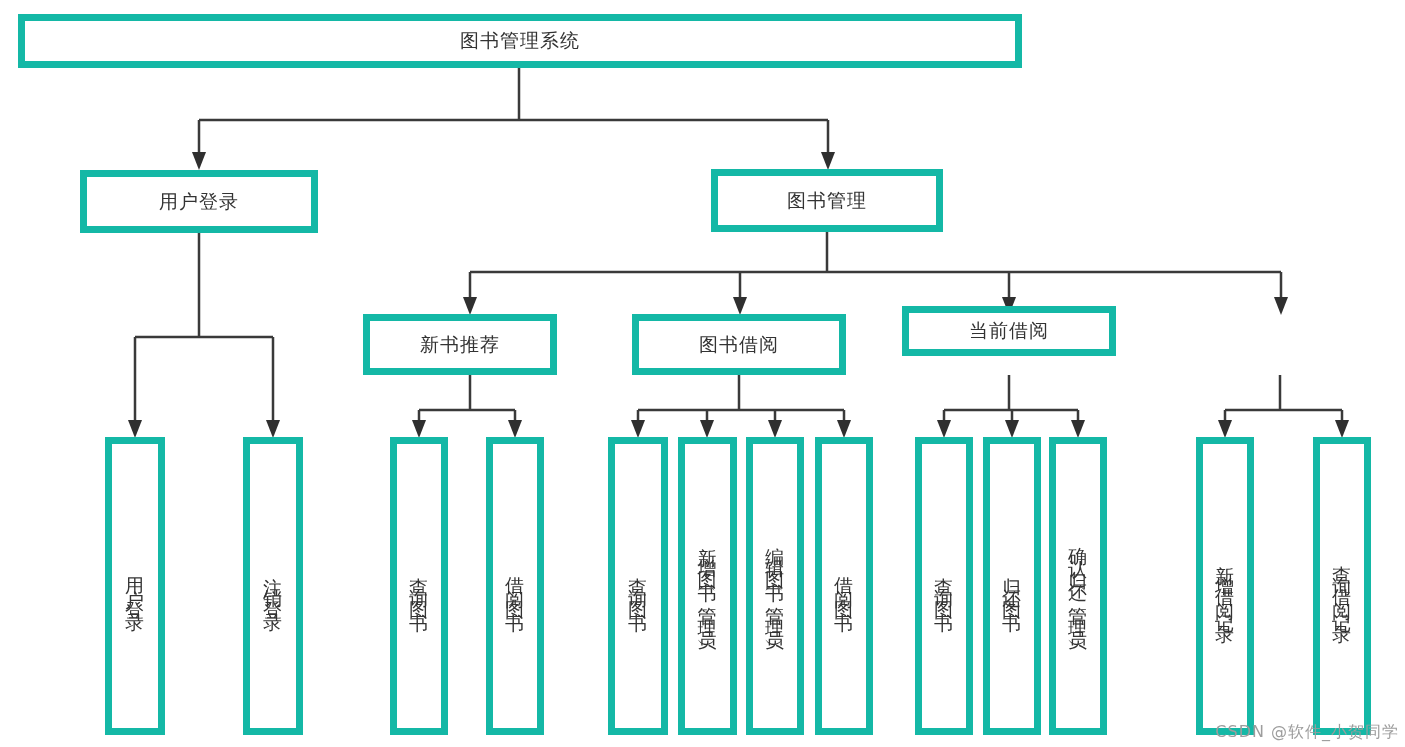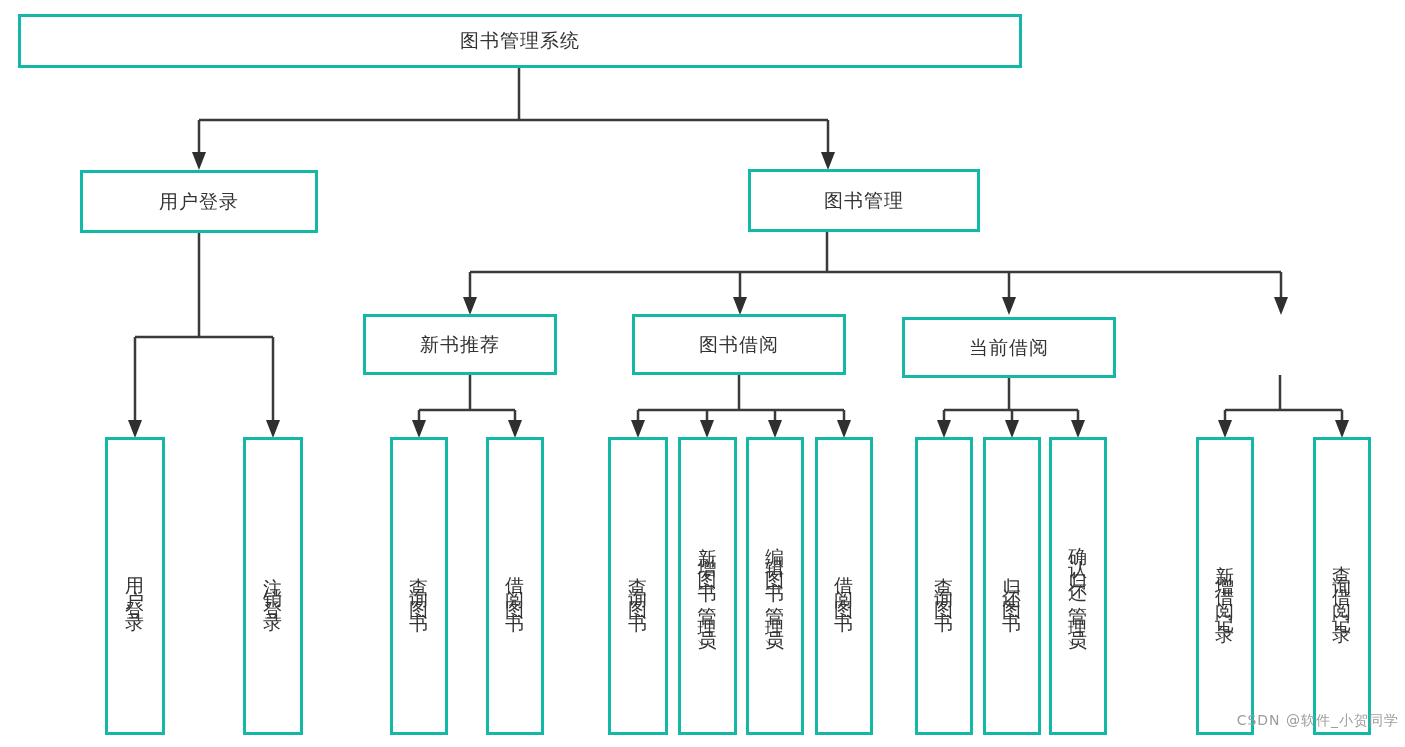--- a/index.html
+++ b/index.html
@@ -17,21 +17,21 @@
     color: #333333;
   }
   svg.connectors {
     position: absolute;
     left: 0; top: 0;
     width: 1405px; height: 747px;
   }
   .node {
     position: absolute;
     box-sizing: border-box;
-    border: 3px solid #14b8a6;
+    border: 7px solid #14b8a6;
     background: #ffffff;
     display: flex;
     align-items: center;
     justify-content: center;
   }
   .hbox {
     font-size: 19px;
     letter-spacing: 1px;
     white-space: nowrap;
   }
@@ -43,44 +43,44 @@
     writing-mode: vertical-rl;
     text-orientation: mixed;
     font-size: 19px;
     line-height: 1;
     letter-spacing: 12px;
     white-space: nowrap;
   }
   
   #n-root          { left: 18px;   top: 14px;  width: 1004px; height: 54px; }
   #n-user-login    { left: 80px;   top: 170px; width: 238px;  height: 63px; }
-  #n-book-mgmt     { left: 711px;  top: 169px; width: 232px;  height: 63px; margin-left: 37px; }
+  #n-book-mgmt     { left: 711px;  top: 169px; width: 232px;  height: 63px; }
   #n-new-book      { left: 363px;  top: 314px; width: 194px;  height: 61px; }
   #n-book-borrow   { left: 632px;  top: 314px; width: 214px;  height: 61px; text-align: center; }
-  #n-cur-borrow    { left: 902px;  top: 317px; width: 214px;  height: 61px; }
+  #n-cur-borrow    { left: 902px;  top: 306px; width: 214px;  height: 50px; }
   #n-borrow-rec    { left: 1174px; top: 314px; width: 213px;  height: 61px; }
   
   #n-a1 { left: 105px;  width: 60px; }
   #n-a2 { left: 243px;  width: 60px; }
   #n-b1 { left: 390px;  width: 58px; }
   #n-b2 { left: 486px;  width: 58px; }
   #n-c1 { left: 608px;  width: 60px; }
   #n-c2 { left: 678px;  width: 59px; }
   #n-c3 { left: 746px;  width: 58px; }
   #n-c4 { left: 815px;  width: 58px; }
   #n-d1 { left: 915px;  width: 58px; }
   #n-d2 { left: 983px;  width: 58px; }
   #n-d3 { left: 1049px; width: 58px; }
   #n-e1 { left: 1196px; width: 58px; }
   #n-e2 { left: 1313px; width: 58px; }
   .watermark {
     position: absolute;
     right: 6px;
-    bottom: 17px;
-    font-size: 14px;
+    bottom: 4px;
+    font-size: 16px;
     color: #9d9d9d;
     letter-spacing: 1px;
     z-index: 5;
     white-space: nowrap;
   }
 </style>
 </head>
 <body>
 
 <div class="canvas">

